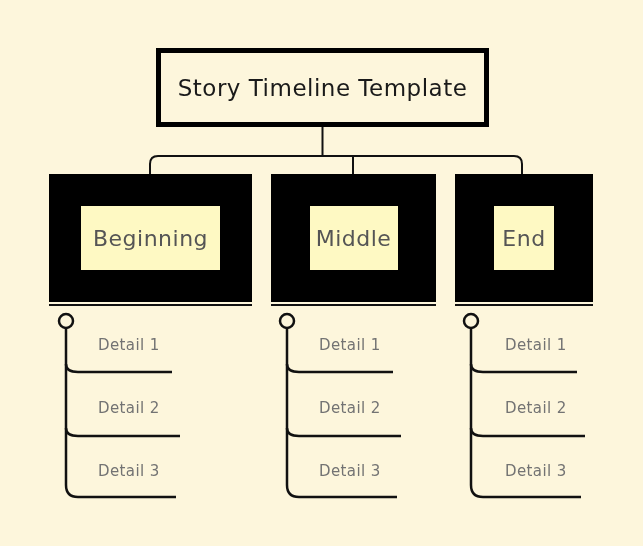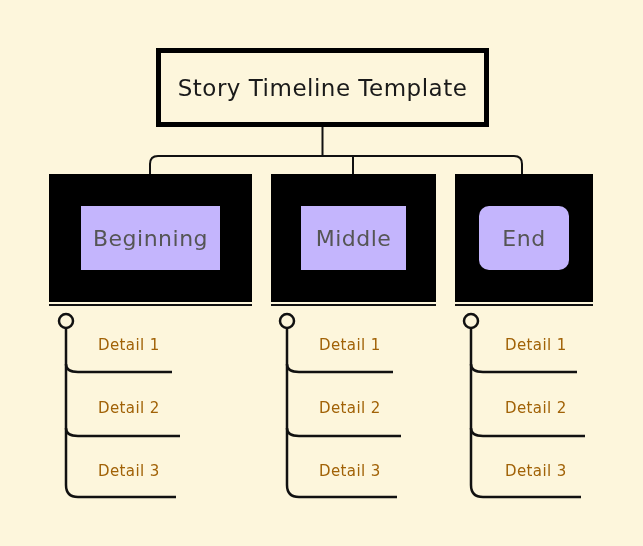--- a/index.html
+++ b/index.html
@@ -54,21 +54,21 @@
   
   .stage-node {
     position: absolute;
     box-sizing: border-box;
     background: #000000;
     display: flex;
     align-items: center;
     justify-content: center;
   }
   .stage-inner {
-    background: #c4b5fd;
+    background: #fef9c3;
     display: flex;
     align-items: center;
     justify-content: center;
     box-sizing: border-box;
   }
   .stage-label {
     font-family: "DejaVu Sans", sans-serif;
     font-size: 22px;
     color: #555555;
     white-space: nowrap;
@@ -78,21 +78,21 @@
     position: absolute;
     height: 2px;
     background: #111111;
   }
 
   
   .detail-label {
     position: absolute;
     font-family: "DejaVu Sans", sans-serif;
     font-size: 15px;
-    color: #a16207;
+    color: #737373;
     white-space: nowrap;
     letter-spacing: 0.4px;
   }
 </style>
 </head>
 <body>
 
 <div id="canvas">
 
   <svg class="wires" viewBox="0 0 643 546">
@@ -123,28 +123,28 @@
   </div>
 
   <div class="stage-node" style="left:49px; top:174px; width:203px; height:128px;">
     <div class="stage-inner" style="width:139px; height:64px;">
       <span class="stage-label">Beginning</span>
     </div>
   </div>
   <div class="stage-underline" style="left:49px; top:304px; width:203px;"></div>
 
   <div class="stage-node" style="left:271px; top:174px; width:165px; height:128px;">
-    <div class="stage-inner" style="width:105px; height:64px;">
+    <div class="stage-inner" style="width:88px; height:64px;">
       <span class="stage-label">Middle</span>
     </div>
   </div>
   <div class="stage-underline" style="left:271px; top:304px; width:165px;"></div>
 
   <div class="stage-node" style="left:455px; top:174px; width:138px; height:128px;">
-    <div class="stage-inner" style="width:90px; height:64px;border-radius:10px;">
+    <div class="stage-inner" style="width:60px; height:64px;">
       <span class="stage-label">End</span>
     </div>
   </div>
   <div class="stage-underline" style="left:455px; top:304px; width:138px;"></div>
 
   <span class="detail-label" style="left:98px; top:336px;">Detail 1</span>
   <span class="detail-label" style="left:98px; top:399px;">Detail 2</span>
   <span class="detail-label" style="left:98px; top:462px;">Detail 3</span>
 
   <span class="detail-label" style="left:319px; top:336px;">Detail 1</span>

